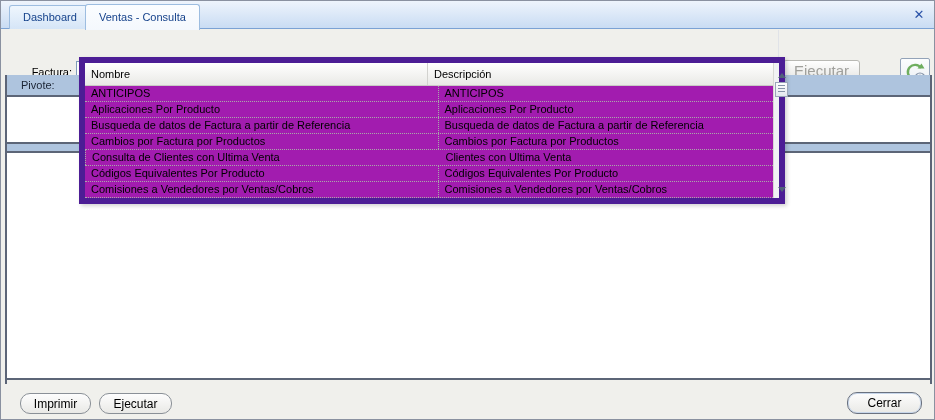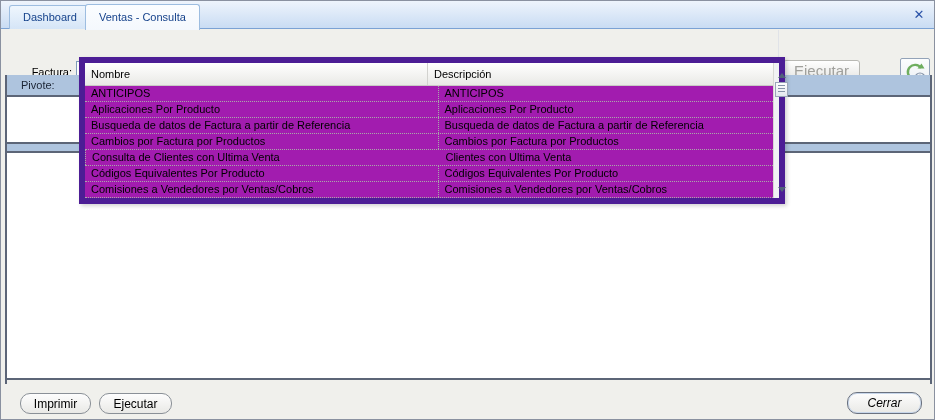--- a/index.html
+++ b/index.html
@@ -45,21 +45,21 @@
   .filter-box { height:47px; background:#fff; border-bottom:2px solid #5c6577; }
   .splitter { height:9px; background:#aec4de; border-bottom:2px solid #5c6577; cursor:row-resize; }
   .grid-area { height:227px; background:#fff; border-bottom:2px solid #5c6577; }
 
   
   .bottombar { position:absolute; left:1px; top:383px; width:933px; height:36px; background:#f0f0ec; }
   .btn { position:absolute; height:21px; background:linear-gradient(#fdfdfd,#e9e9e6);
     border:1px solid #8a9097; border-radius:10px; font-size:12px; font-family:inherit; color:#000; cursor:pointer; }
   .btn-imprimir { left:18px; top:9px; width:71px; }
   .btn-exportar { left:97px; top:9px; width:73px; }
-  .btn-cerrar { left:845px; top:8px; width:75px; height:22px; border-color:#6a7280; box-shadow:inset 0 0 0 1px #c7d6ea;font-style:italic; }
+  .btn-cerrar { left:845px; top:8px; width:75px; height:22px; border-color:#6a7280; box-shadow:inset 0 0 0 1px #c7d6ea; }
 
   
   .popup { position:absolute; left:78px; top:56px; width:706px; background:#a21caf;
     border:6px solid #4c1d95; box-shadow:2px 2px 4px rgba(0,0,0,.18); z-index:10; }
   .popup-inner { display:flex; }
   .popup-cols { width:688px; }
   .dd-header { display:flex; height:23px; background:linear-gradient(#ffffff,#e9e9e6);
     border-bottom:1px solid #c9c9c6; }
   .dd-header .hcell { line-height:22px; padding-left:6px; }
   .dd-header .h1 { width:343px; border-right:1px solid #d2d2cf; }

